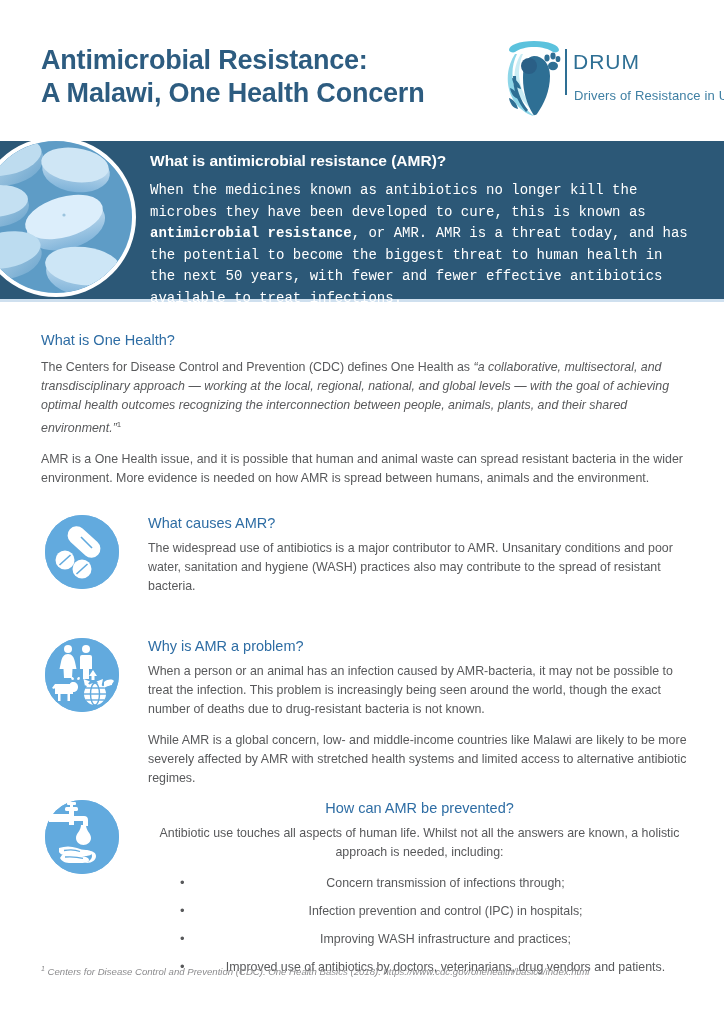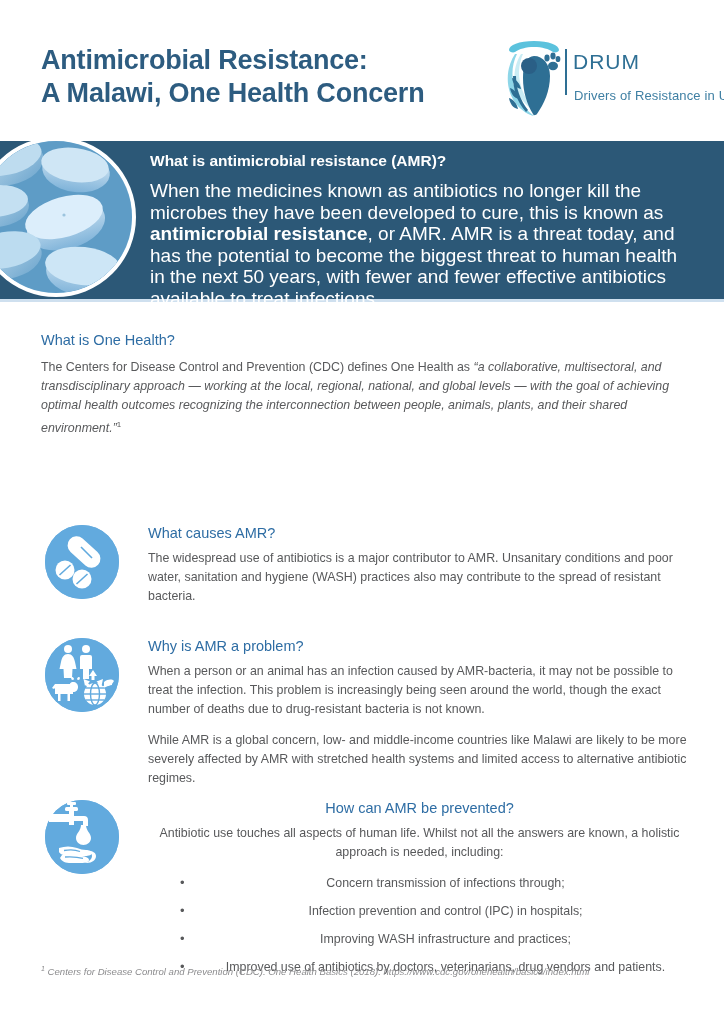--- a/index.html
+++ b/index.html
@@ -44,21 +44,21 @@
   }
   .banner-underline{
     position:absolute;left:0;top:299px;width:724px;height:3px;background:#cfe0ef;
   }
   .banner-head{
     position:absolute;left:150px;top:152px;width:545px;
     font-size:15.5px;font-weight:bold;color:#ffffff;
   }
   .banner-body{
     position:absolute;left:150px;top:180px;width:545px;
-    font-size:19px;line-height:21.5px;color:#ffffff;
+    font-size:14px;line-height:21.5px;color:#ffffff;font-family:Liberation Mono, monospace;
   }
   .banner-body b{font-weight:bold;}
 
   
   .pills-circle{
     position:absolute;left:-24px;top:137px;width:152px;height:152px;
     border-radius:50%;
     border:4px solid #ffffff;
     overflow:hidden;
     background:#7fb3d5;
@@ -186,23 +186,24 @@
   </div>
 
   <div class="banner-head">What is antimicrobial resistance (AMR)?</div>
   <div class="banner-body">
     <span>When the medicines known as antibiotics no longer kill the microbes they have been developed to cure, this is known as </span><b>antimicrobial resistance</b><span>, or AMR. AMR is a threat today, and has the potential to become the biggest threat to human health in the next 50 years, with fewer and fewer effective antibiotics available to treat infections.</span>
   </div>
 
   <div class="onehealth">
     <div class="sec-head">What is One Health?</div>
     <p class="p"><span>The Centers for Disease Control and Prevention (CDC) defines One Health as </span><i>“a collaborative, multisectoral, and transdisciplinary approach — working at the local, regional, national, and global levels — with the goal of achieving optimal health outcomes recognizing the interconnection between people, animals, plants, and their shared environment.”</i><sup>1</sup></p>
-  </div>
-
-  <div class="irow" style="top:515px;margin-top:10px;">
+    <p class="p">AMR is a One Health issue, and it is possible that human and animal waste can spread resistant bacteria in the wider environment. More evidence is needed on how AMR is spread between humans, animals and the environment.</p>
+  </div>
+
+  <div class="irow" style="top:515px;">
     <div class="icon-circle">
       <svg width="74" height="74" viewBox="0 0 74 74">
         <circle cx="37" cy="37" r="37" fill="#62aade"></circle>
         <g fill="#ffffff">
           <rect x="20" y="18" width="38" height="18" rx="9" transform="rotate(42 39 27)"></rect>
           <circle cx="20" cy="45" r="9.5"></circle>
           <circle cx="37" cy="54" r="9.5"></circle>
         </g>
         <g stroke="#62aade" stroke-width="1.6" fill="none">
           <line x1="14.5" y1="50" x2="25.5" y2="40"></line>

